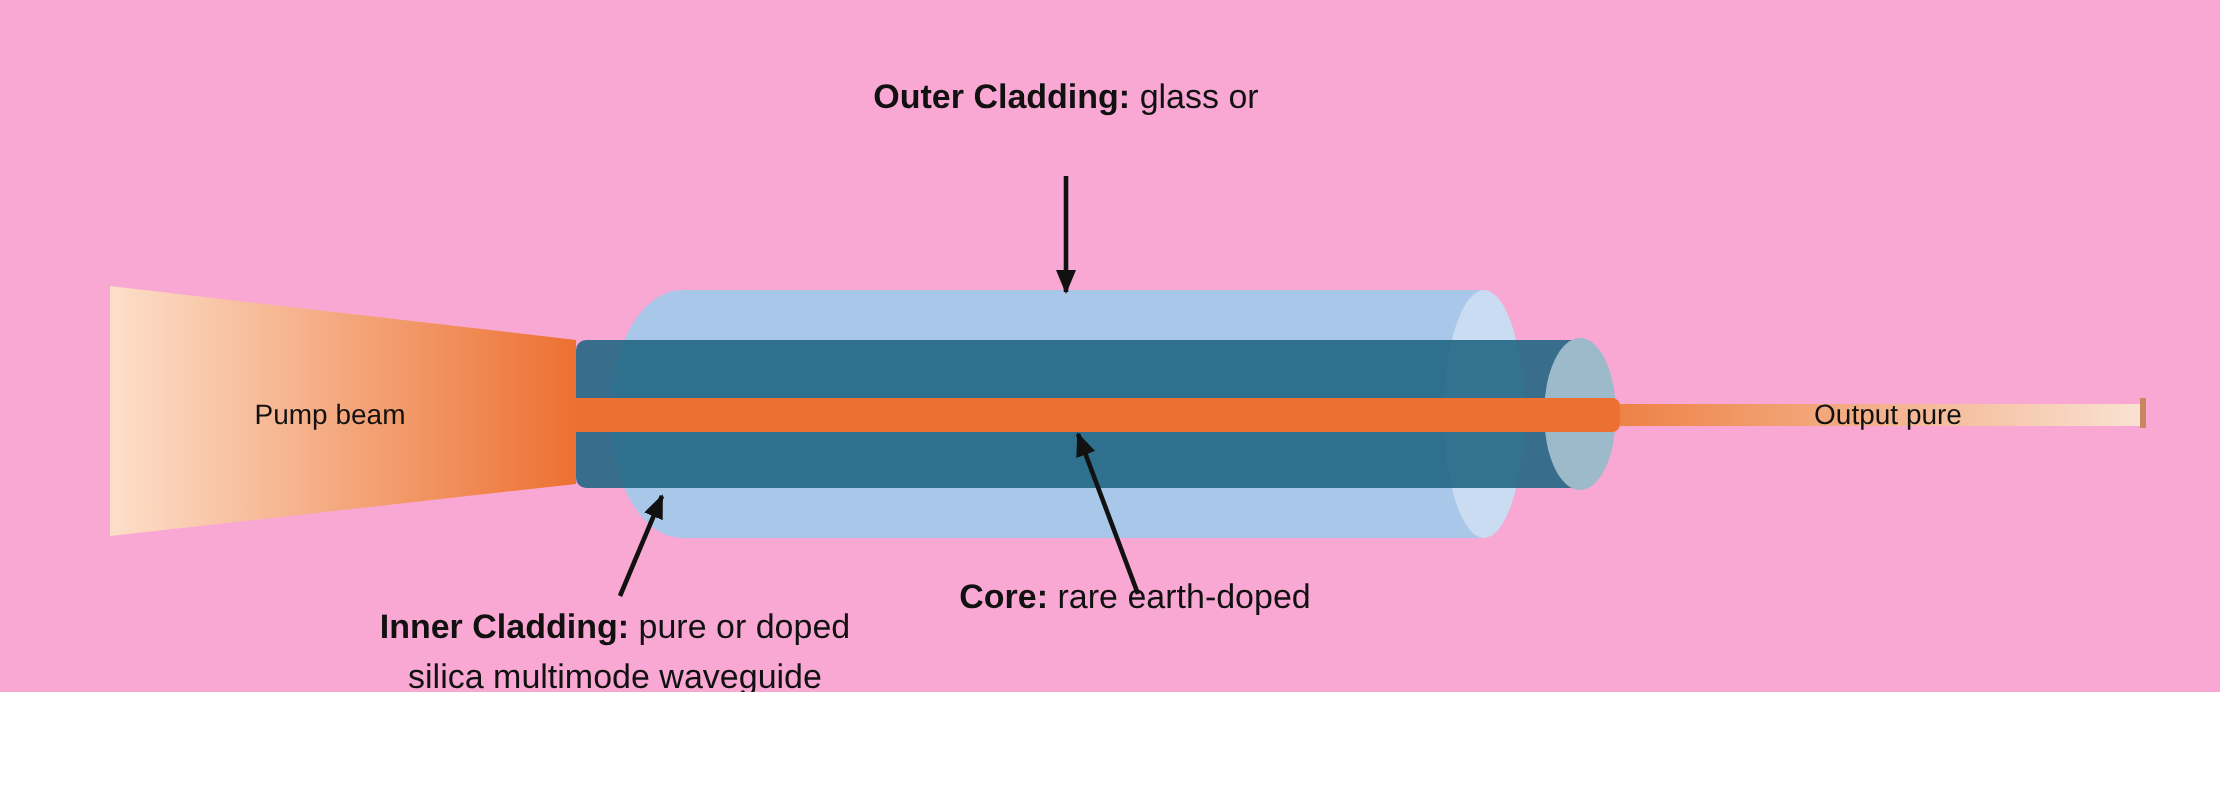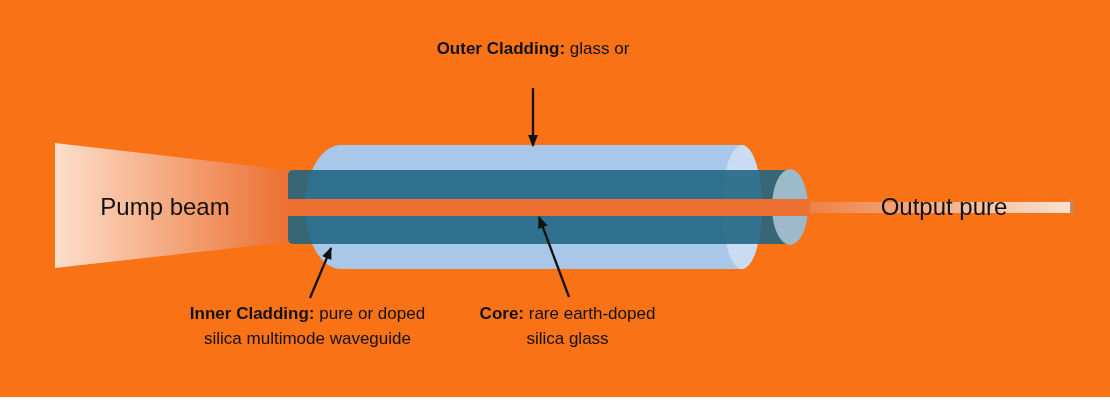--- a/index.html
+++ b/index.html
@@ -1,17 +1,17 @@
 <!DOCTYPE html>
 <html style="--outer-cladding: #a9c7e8; --outer-cladding-endcap: #cadcf1; --inner-cladding: rgba(30,100,130,0.88); --inner-cladding-endcap: #9cbac9; --core-orange: #ec7031; --pump-light: #fcdfca; --output-light: #f9e2d3; --output-tick: #c9865f; --arrow: #111111;"><head>
 <meta charset="utf-8">
 <style>
   html,body{margin:0;padding:0;background:#fff;}
   .canvas{
-    position:relative;width:1110px;height:397px;background:#f97316;overflow:hidden;
+    position:relative;width:1110px;height:346px;background:#f9a8d4;overflow:hidden;
     font-family:"Liberation Sans",sans-serif;color:#111;
   }
   .shape{position:absolute;}
   .pump{
     left:55px;top:143px;width:233px;height:125px;
     background:linear-gradient(to right,var(--pump-light),var(--core-orange));
     clip-path:polygon(0 0,100% 21.6%,100% 79.2%,0 100%);
   }
   .outer-body{
     left:305px;top:145px;width:437px;height:124px;background:var(--outer-cladding);
@@ -24,22 +24,22 @@
   }
   .inner-cap{left:772px;top:169px;width:36px;height:76px;border-radius:50%;background:var(--inner-cladding-endcap);}
   .core-bar{left:288px;top:199px;width:522px;height:17px;background:var(--core-orange);border-radius:0 4px 4px 0;}
   .output-bar{left:810px;top:202px;width:262px;height:11px;background:linear-gradient(to right,#ee8245,var(--output-light));}
   .output-tick{left:1070px;top:199px;width:3px;height:15px;background:var(--output-tick);}
   .arrows{position:absolute;left:0;top:0;width:1110px;height:405px;pointer-events:none;}
   .lbl{position:absolute;text-align:center;font-size:17px;line-height:25px;white-space:nowrap;}
   .lbl b{font-weight:bold;}
   .outer-lbl{left:383px;top:36px;width:300px;}
   .inner-lbl{left:150px;top:301px;width:315px;}
-  .core-lbl{left:445px;top:301px;width:245px;}
-  .beam-lbl{position:absolute;font-size:24px;line-height:22px;text-align:center;white-space:nowrap;}
+  .core-lbl{left:445px;top:286px;width:245px;}
+  .beam-lbl{position:absolute;font-size:14px;line-height:22px;text-align:center;white-space:nowrap;}
   .pump-lbl{left:95px;top:196px;width:140px;}
   .out-lbl{left:874px;top:196px;width:140px;}
 </style>
 </head>
 <body>
 
 <div class="canvas">
 
   <div class="shape pump"></div>
   <div class="shape outer-body"></div>
@@ -65,19 +65,18 @@
     <div><b>Outer Cladding:</b><span> glass or</span></div>
   </div>
 
   <div class="lbl inner-lbl">
     <div><b>Inner Cladding:</b><span> pure or doped</span></div>
     <div>silica multimode waveguide</div>
   </div>
 
   <div class="lbl core-lbl">
     <div><b>Core:</b><span> rare earth-doped</span></div>
-    <div>silica glass</div>
   </div>
 
   <div class="beam-lbl pump-lbl">Pump beam</div>
   <div class="beam-lbl out-lbl">Output pure</div>
 
 </div>
 
 </body></html>

